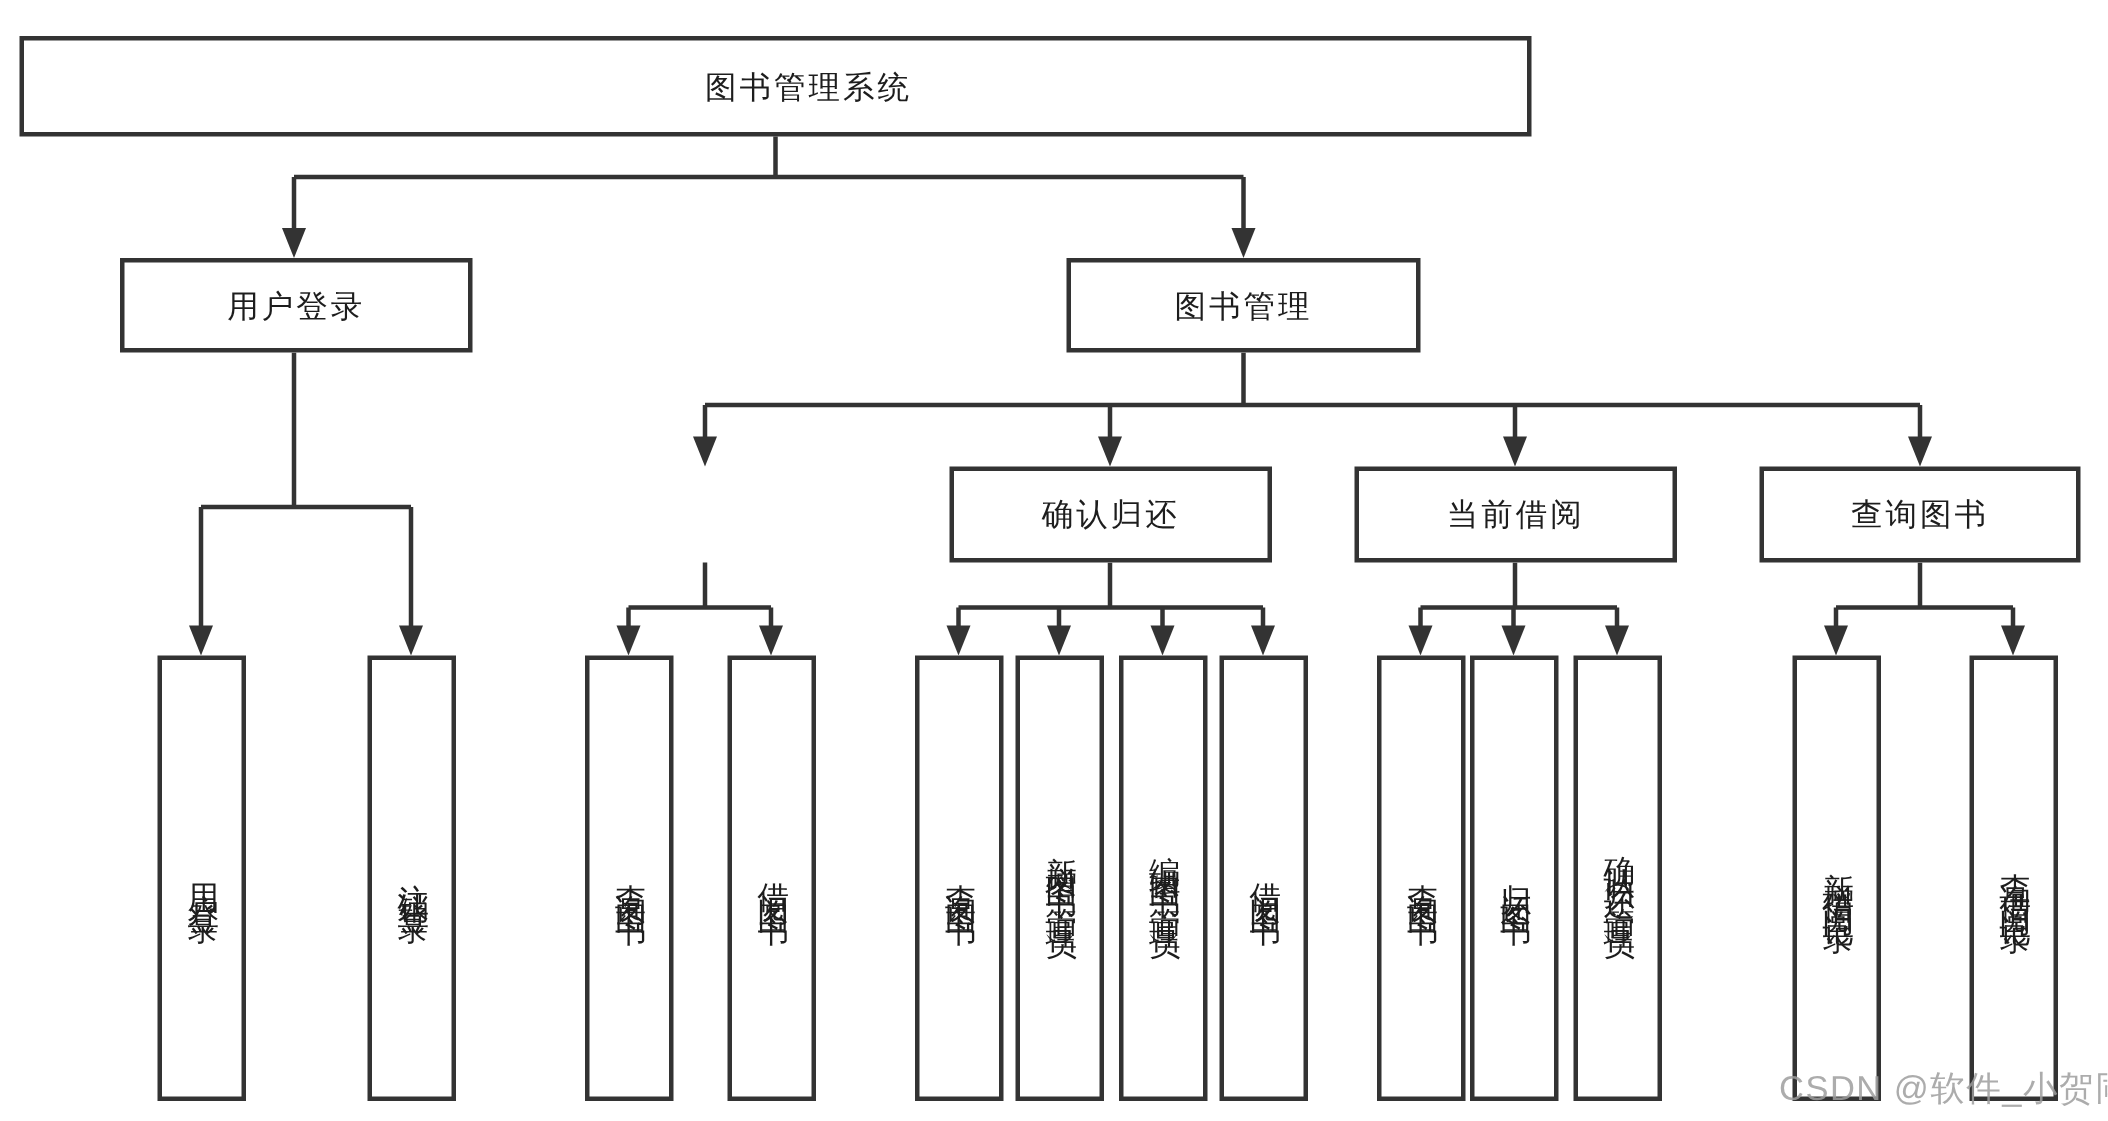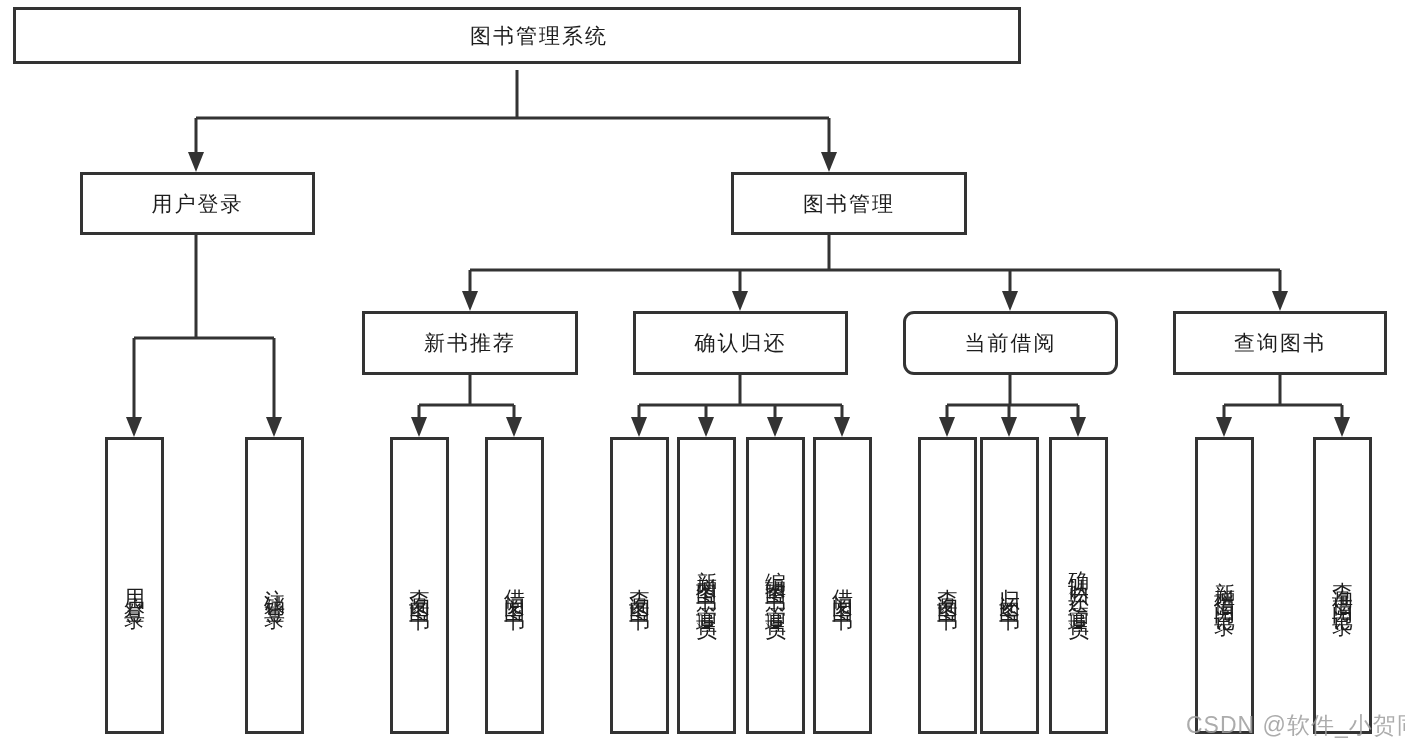--- a/index.html
+++ b/index.html
@@ -77,38 +77,35 @@
       <polygon points="767,417 783,417 775,437"></polygon>
       <polygon points="834,417 850,417 842,437"></polygon>
       <polygon points="939,417 955,417 947,437"></polygon>
       <polygon points="1001,417 1017,417 1009,437"></polygon>
       <polygon points="1070,417 1086,417 1078,437"></polygon>
       <polygon points="1216,417 1232,417 1224,437"></polygon>
       <polygon points="1334,417 1350,417 1342,437"></polygon>
     </g>
   </svg>
 
-  <div class="box hbox" style="left:13px;top:7px;width:1008px;height:57px;padding-left:44px;">
+  <div class="box hbox" style="left:13px;top:24px;width:1008px;height:67px;padding-left:44px;">
     <span class="lbl">图书管理系统</span>
   </div>
 
   <div class="box hbox" style="left:80px;top:172px;width:235px;height:63px;">
     <span class="lbl">用户登录</span>
   </div>
-  <div class="box hbox" style="left:711px;top:172px;width:236px;height:63px;margin-left:20px;">
+  <div class="box hbox" style="left:711px;top:172px;width:236px;height:63px;">
     <span class="lbl">图书管理</span>
   </div>
 
-  <div class="box hbox" style="left:362px;top:311px;width:216px;height:64px;">
-    <span class="lbl">新书推荐</span>
-  </div>
   <div class="box hbox" style="left:633px;top:311px;width:215px;height:64px;">
     <span class="lbl">确认归还</span>
   </div>
-  <div class="box hbox" style="left:903px;top:311px;width:215px;height:64px;border-radius:11px;">
+  <div class="box hbox" style="left:903px;top:311px;width:215px;height:64px;">
     <span class="lbl">当前借阅</span>
   </div>
   <div class="box hbox" style="left:1173px;top:311px;width:214px;height:64px;">
     <span class="lbl">查询图书</span>
   </div>
 
   <div class="box vbox" style="left:105px;top:437px;width:59px;height:297px;">
     <span class="lbl">用户登录</span>
   </div>
   <div class="box vbox" style="left:245px;top:437px;width:59px;height:297px;">

